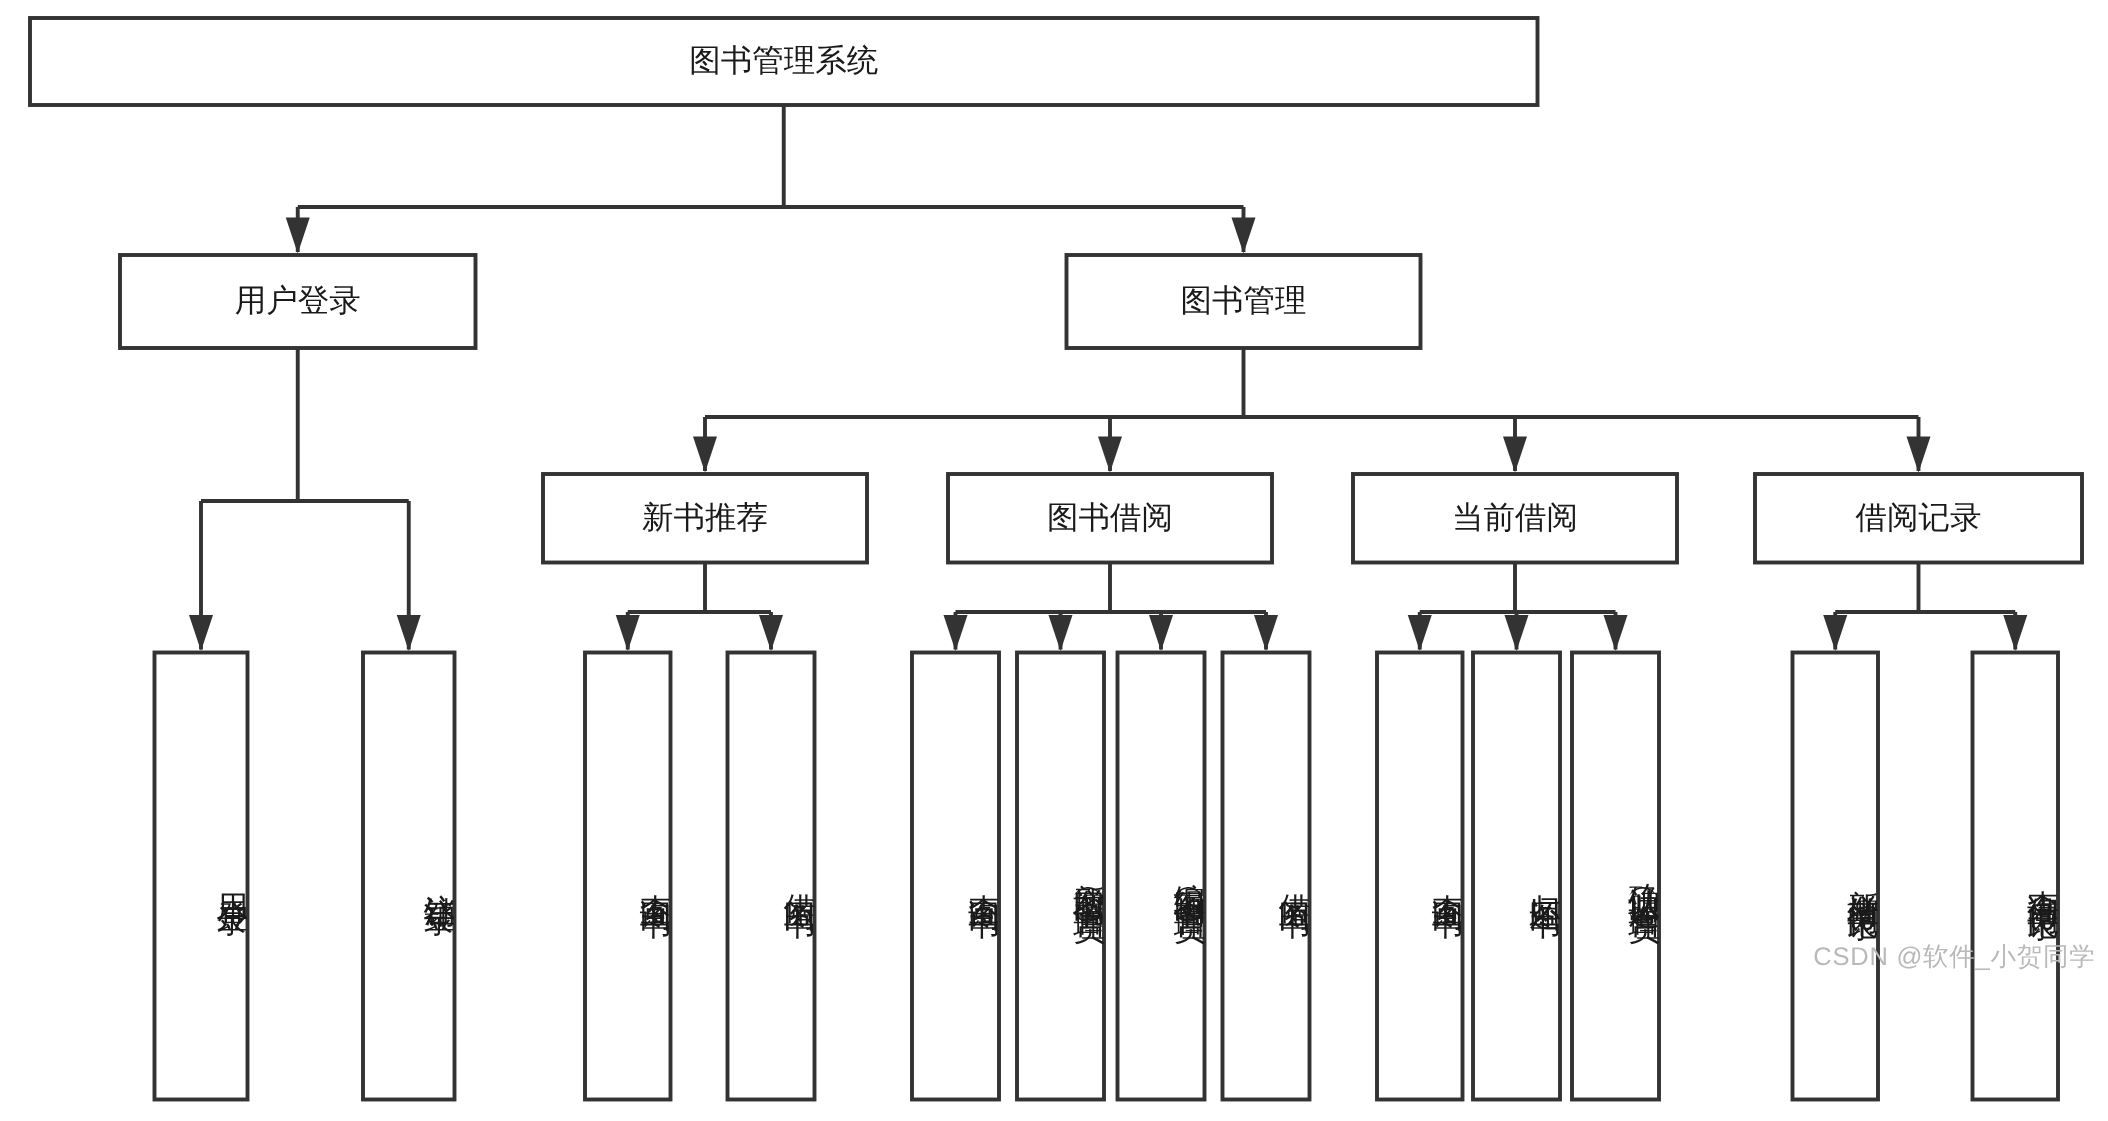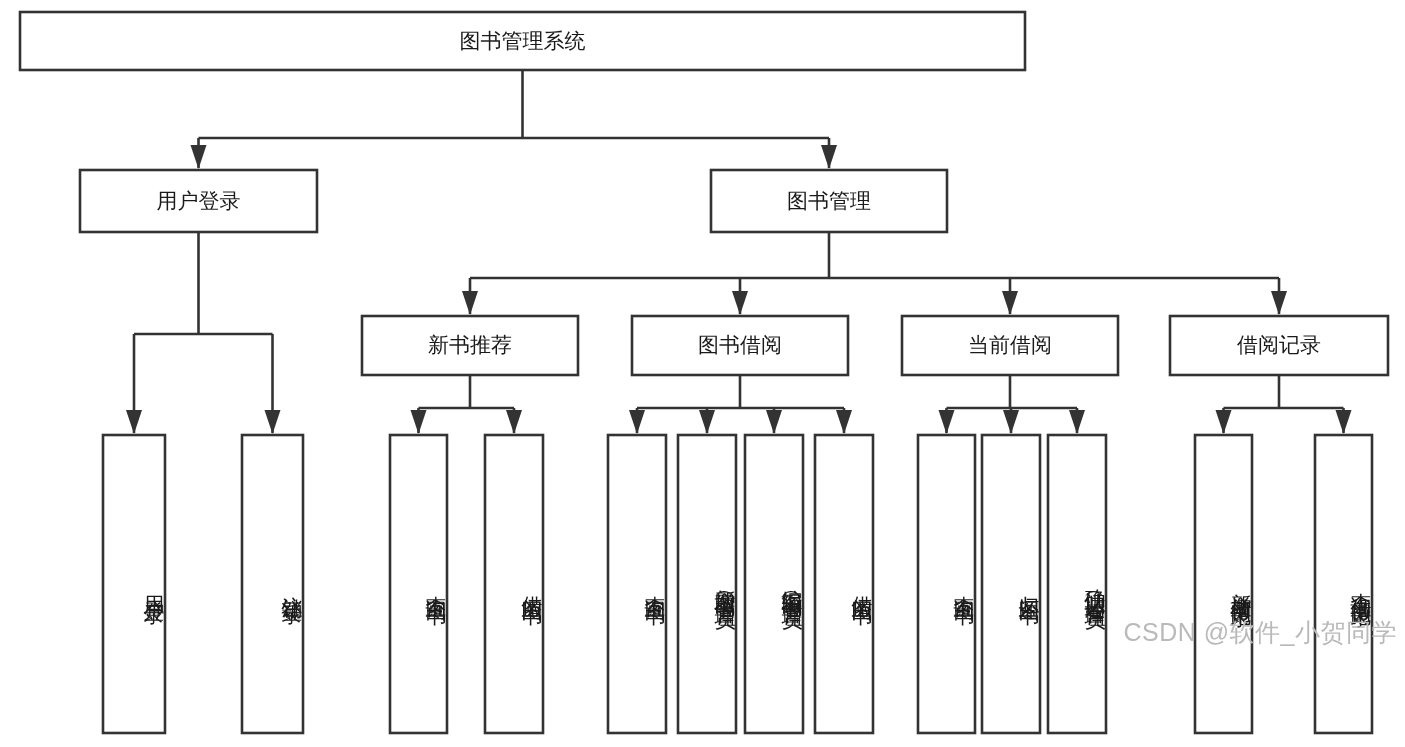--- a/index.html
+++ b/index.html
@@ -60,21 +60,21 @@
     align-items: flex-start;
     justify-content: center;
     pointer-events: none;
     overflow: hidden;
   }
   .watermark {
     position: absolute;
     right: 8px;
     bottom: 6px;
     font-family: "Liberation Sans", "DejaVu Sans", sans-serif;
-    font-size: 25px;
+    font-size: 17px;
     color: #b9b9b9;
     white-space: nowrap;
     letter-spacing: 0.5px;
   }
 </style>
 </head>
 <body>
 
 <div id="diagram-root">
 

